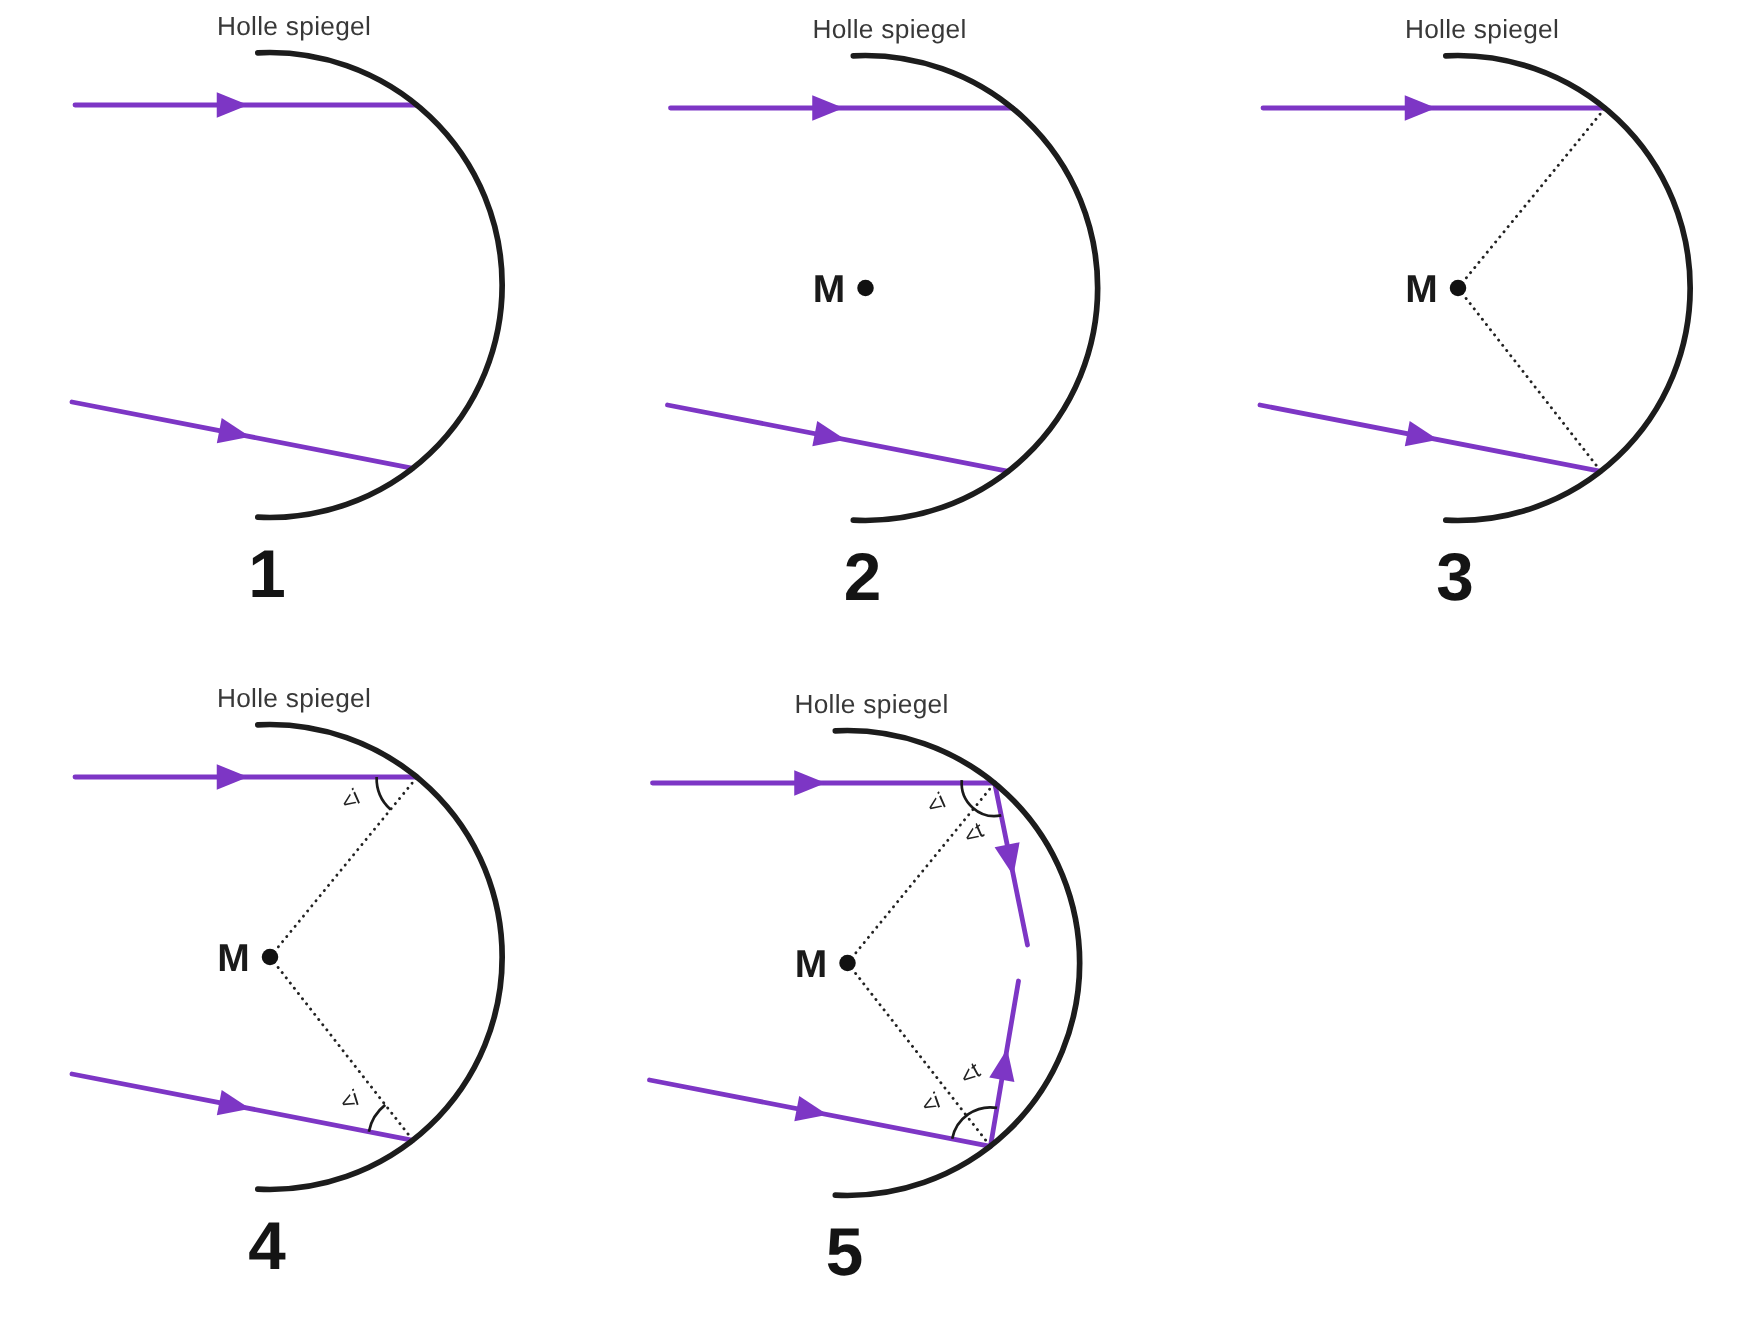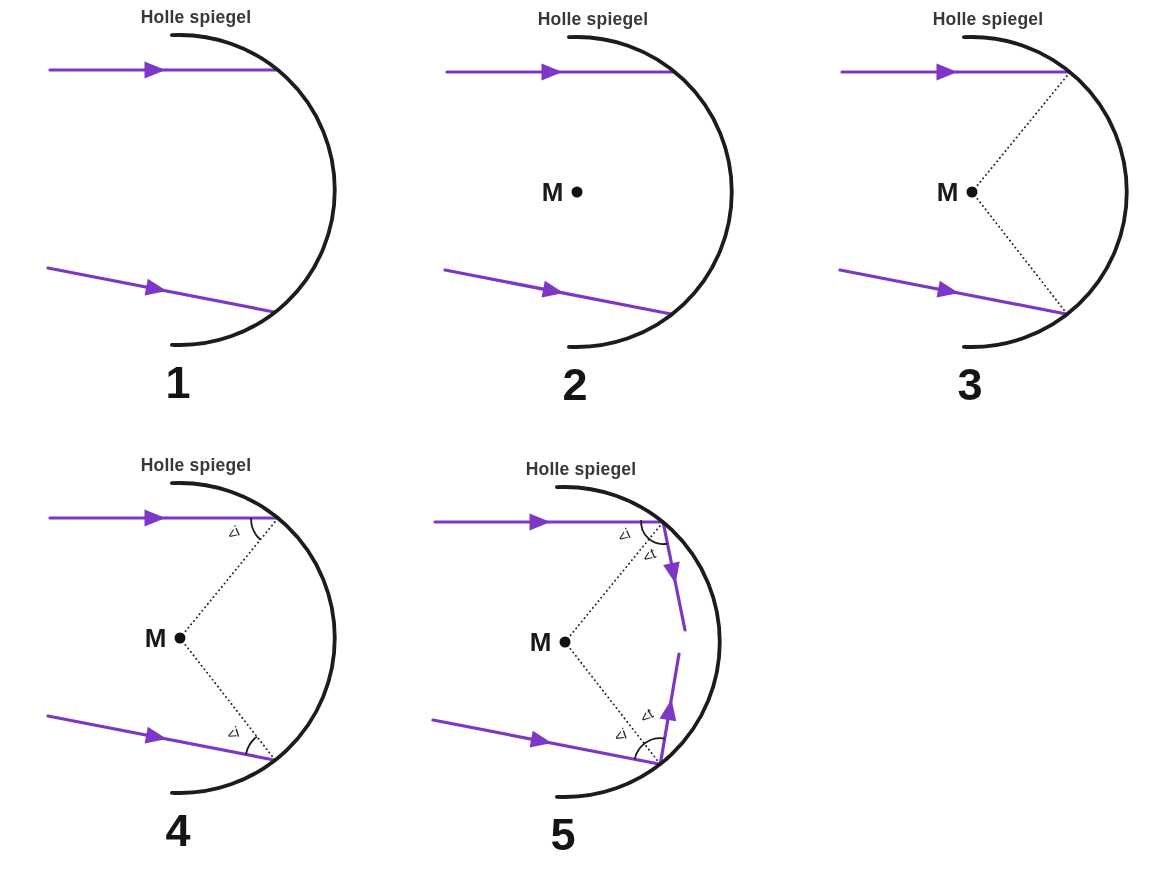--- a/index.html
+++ b/index.html
@@ -2,21 +2,21 @@
 <html><head>
 <meta charset="utf-8">
 <style>
   html,body{margin:0;padding:0;background:#ffffff;}
   body{width:1176px;height:881px;position:relative;overflow:hidden;
        font-family:"Liberation Sans", sans-serif;}
   .canvas{position:absolute;left:0;top:0;width:1176px;height:881px;background:#fff;}
   .panel{position:absolute;width:392px;height:410px;margin:0;}
   .panel-title{
     position:absolute;left:0;top:8px;width:392px;
-    text-align:center;font-size:17.5px;font-weight:700;
+    text-align:center;font-size:17.5px;font-weight:400;
     color:#383838;letter-spacing:.2px;line-height:1.1;
   }
   .panel-svg{position:absolute;left:0;top:0;width:392px;height:410px;display:block;}
   .panel-number{
     position:absolute;left:0;top:360px;width:356px;
     text-align:center;font-size:45px;font-weight:600;color:#141414;line-height:1.0;
   }
 </style>
 </head>
 <body>

